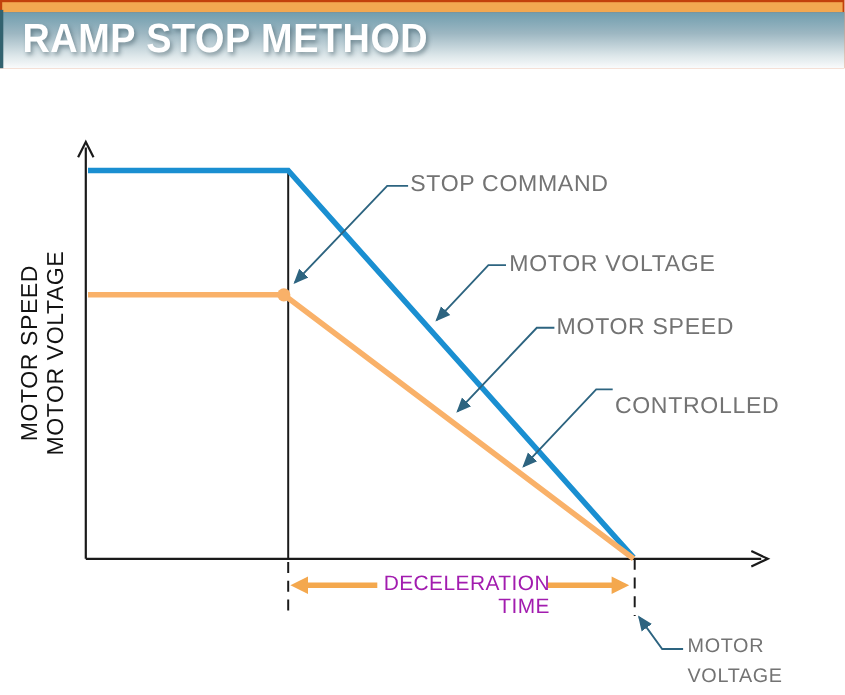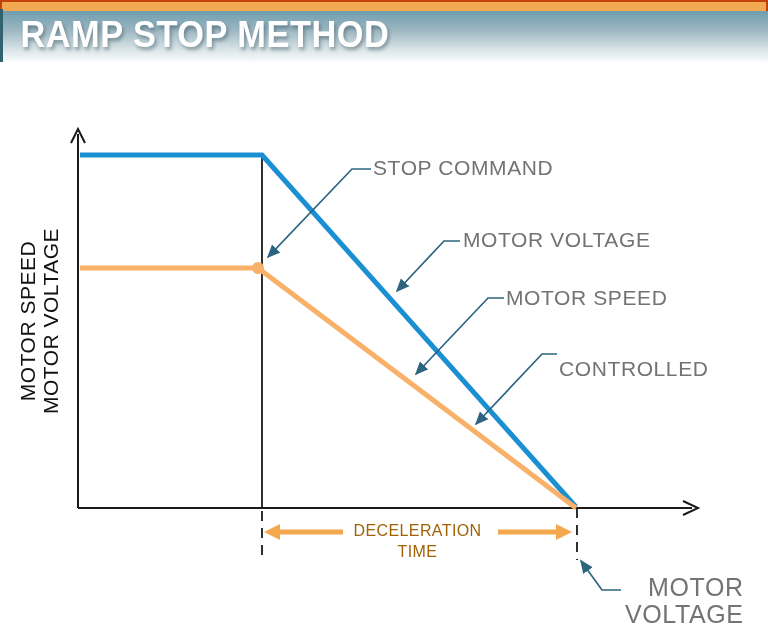--- a/index.html
+++ b/index.html
@@ -31,25 +31,25 @@
   svg.canvas { position:absolute; top:0; left:0; }
   .lbl {
     position:absolute;
     color:#737373;
     font-size:21px;
     line-height:22px;
     letter-spacing:0.6px;
     white-space:nowrap;
   }
   .lbl.two-line { line-height:24px; }
-  .lbl-motor-stopped { font-size:25px; line-height:27px; letter-spacing:0.6px;text-align:right; }
+  .lbl-motor-stopped { font-size:18px; line-height:27px; letter-spacing:0.6px; }
   .lbl-decel {
     position:absolute; left:335px; top:520px; width:165px;
-    color:#a16207; font-size:16px; line-height:21px;
-    text-align:center; letter-spacing:0.4px;
+    color:#a21caf; font-size:19px; line-height:21px;
+    text-align:right; letter-spacing:0.4px;
   }
   .y-axis-label {
     position:absolute;
     left:-80px; top:297px; width:240px; height:48px;
     transform: rotate(-90deg);
     color:#121212; font-size:21px; line-height:23px;
     text-align:center; letter-spacing:0.5px; white-space:nowrap;
   }
 </style>
 </head>

